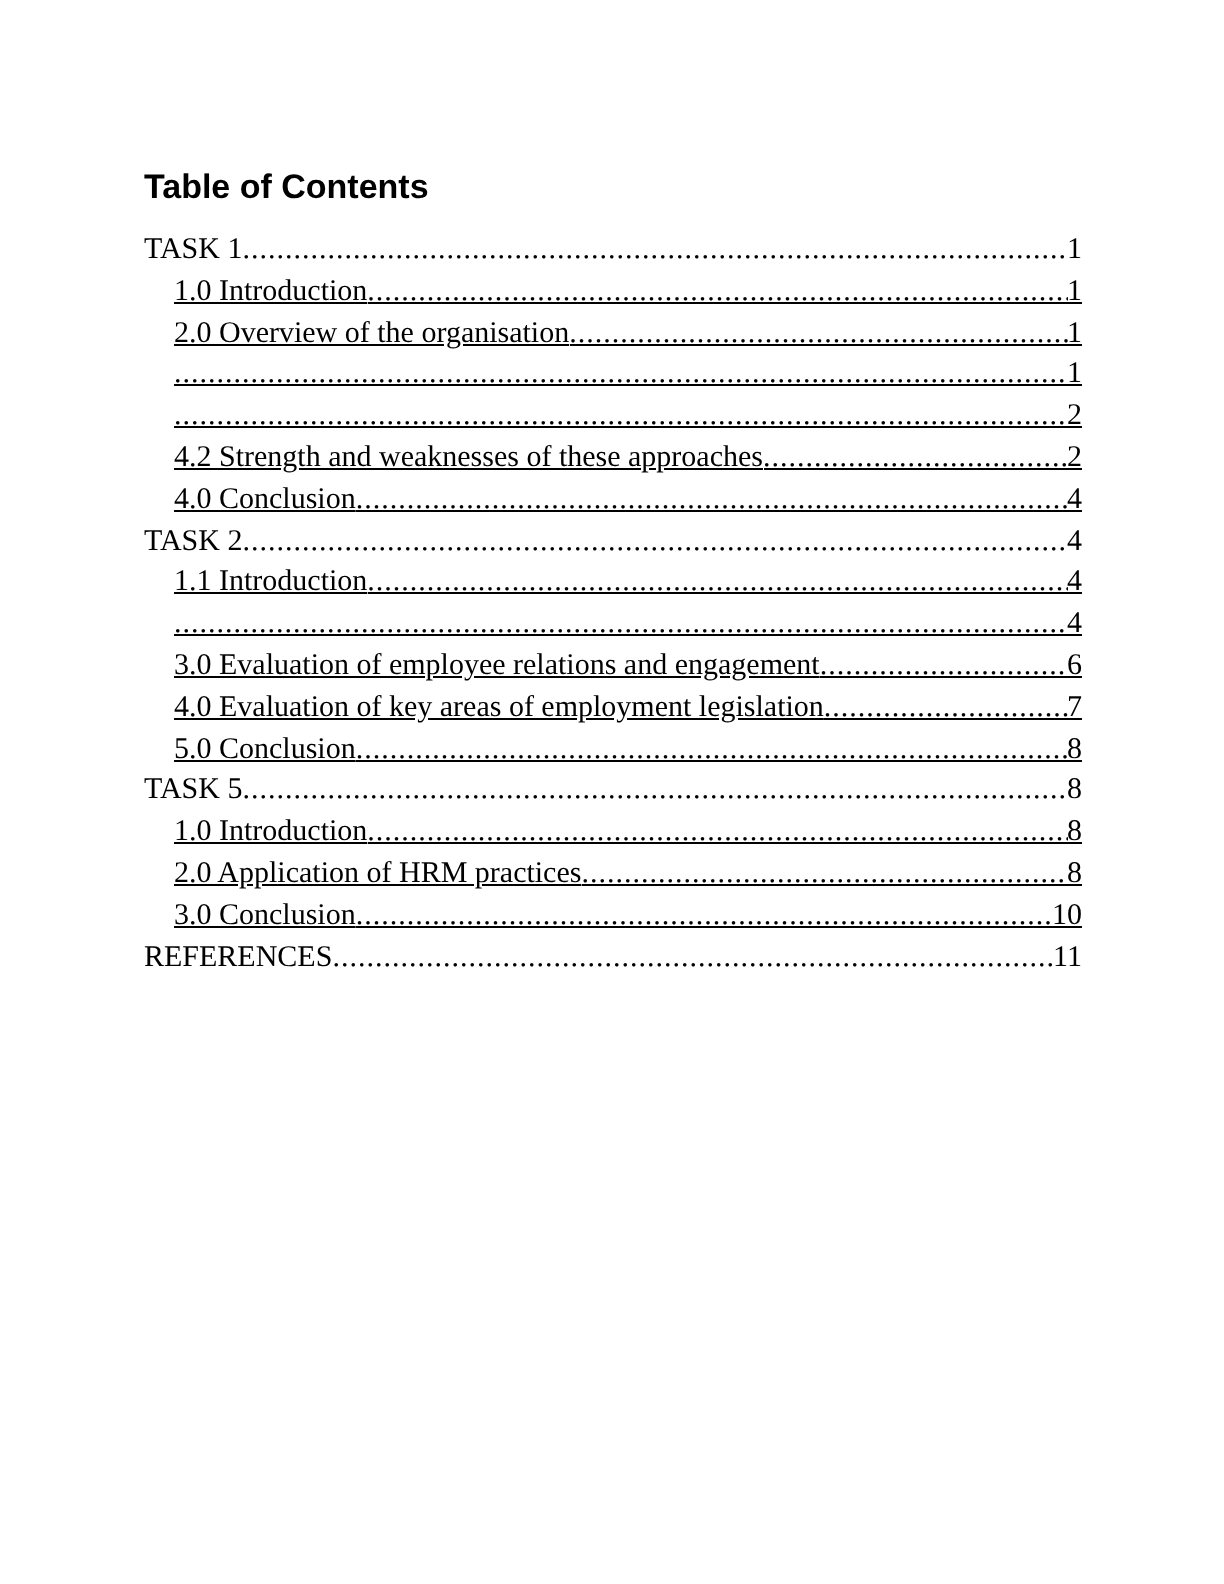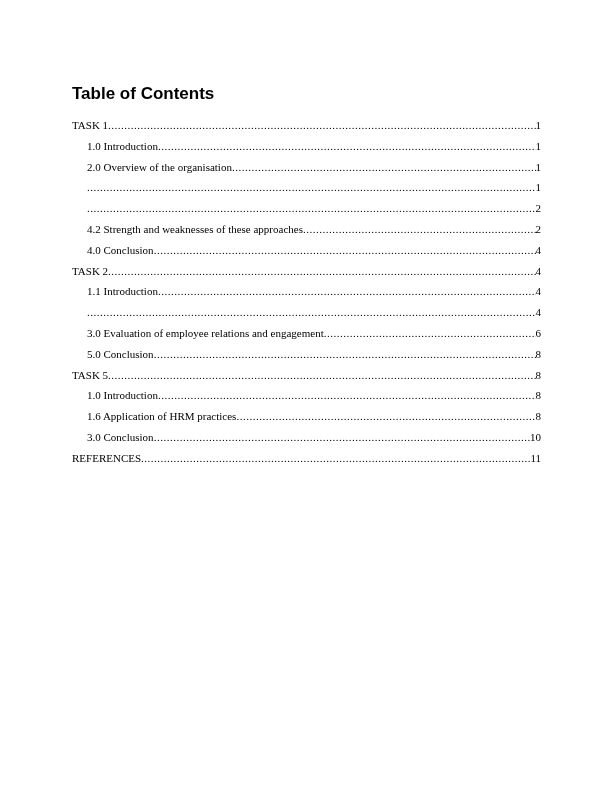--- a/index.html
+++ b/index.html
@@ -38,27 +38,28 @@
       width: 469px;
       margin: 0;
       padding: 0;
       list-style: none;
     }
     .toc-entry {
       display: flex;
       align-items: baseline;
       height: 20.8px;
       font-family: "Liberation Serif", serif;
-      font-size: 11px;
+      font-size: 15px;
       line-height: 20.8px;
       white-space: nowrap;
       overflow: hidden;
     }
     .toc-entry.level-2 {
       padding-left: 15px;
+      text-decoration: underline;
     }
     .toc-label {
       flex: 0 0 auto;
     }
     .toc-leader {
       flex: 1 1 auto;
       overflow: hidden;
       white-space: nowrap;
       letter-spacing: 0.5px;
     }
@@ -123,36 +124,41 @@
     <li class="toc-entry level-2">
       <span class="toc-leader"></span>
       <span class="toc-page">4</span>
     </li>
     <li class="toc-entry level-2">
       <span class="toc-label">3.0 Evaluation of employee relations and engagement</span>
       <span class="toc-leader"></span>
       <span class="toc-page">6</span>
     </li>
     <li class="toc-entry level-2">
+      <span class="toc-label">4.0 Evaluation of key areas of employment legislation</span>
+      <span class="toc-leader"></span>
+      <span class="toc-page">7</span>
+    </li>
+    <li class="toc-entry level-2">
       <span class="toc-label">5.0 Conclusion </span>
       <span class="toc-leader"></span>
       <span class="toc-page">8</span>
     </li>
     <li class="toc-entry level-1">
       <span class="toc-label">TASK 5</span>
       <span class="toc-leader"></span>
       <span class="toc-page">8</span>
     </li>
     <li class="toc-entry level-2">
       <span class="toc-label">1.0 Introduction</span>
       <span class="toc-leader"></span>
       <span class="toc-page">8</span>
     </li>
     <li class="toc-entry level-2">
-      <span class="toc-label">1.6 Application of HRM practices</span>
+      <span class="toc-label">2.0 Application of HRM practices</span>
       <span class="toc-leader"></span>
       <span class="toc-page">8</span>
     </li>
     <li class="toc-entry level-2">
       <span class="toc-label">3.0 Conclusion</span>
       <span class="toc-leader"></span>
       <span class="toc-page">10</span>
     </li>
     <li class="toc-entry level-1">
       <span class="toc-label">REFERENCES</span>

